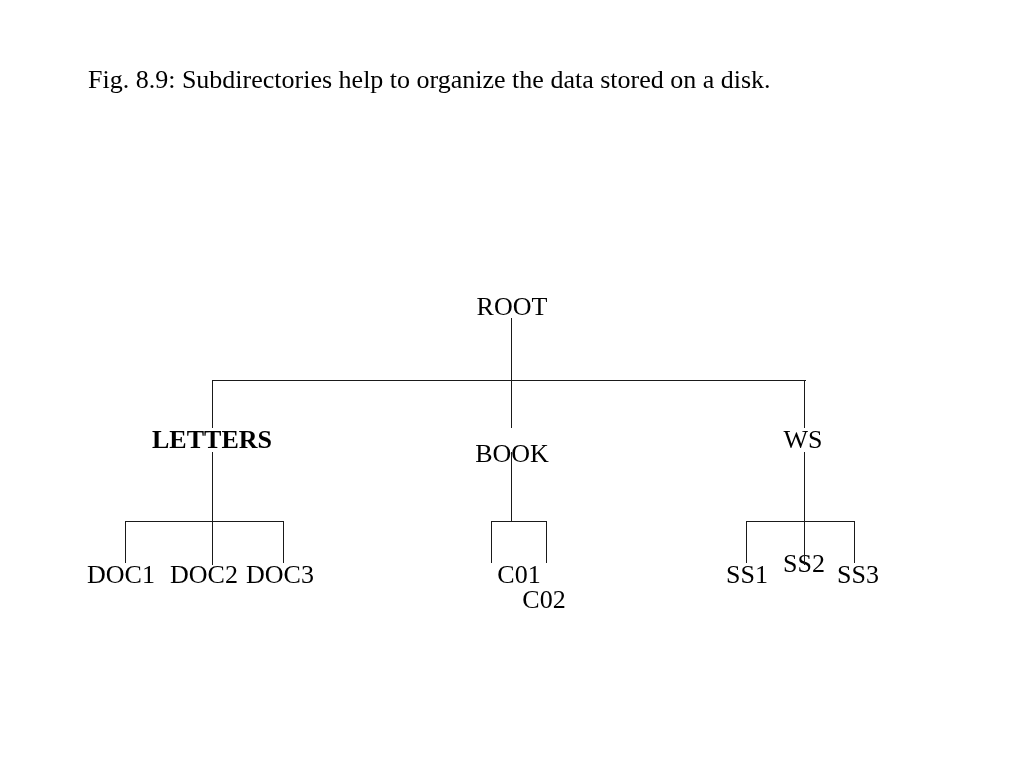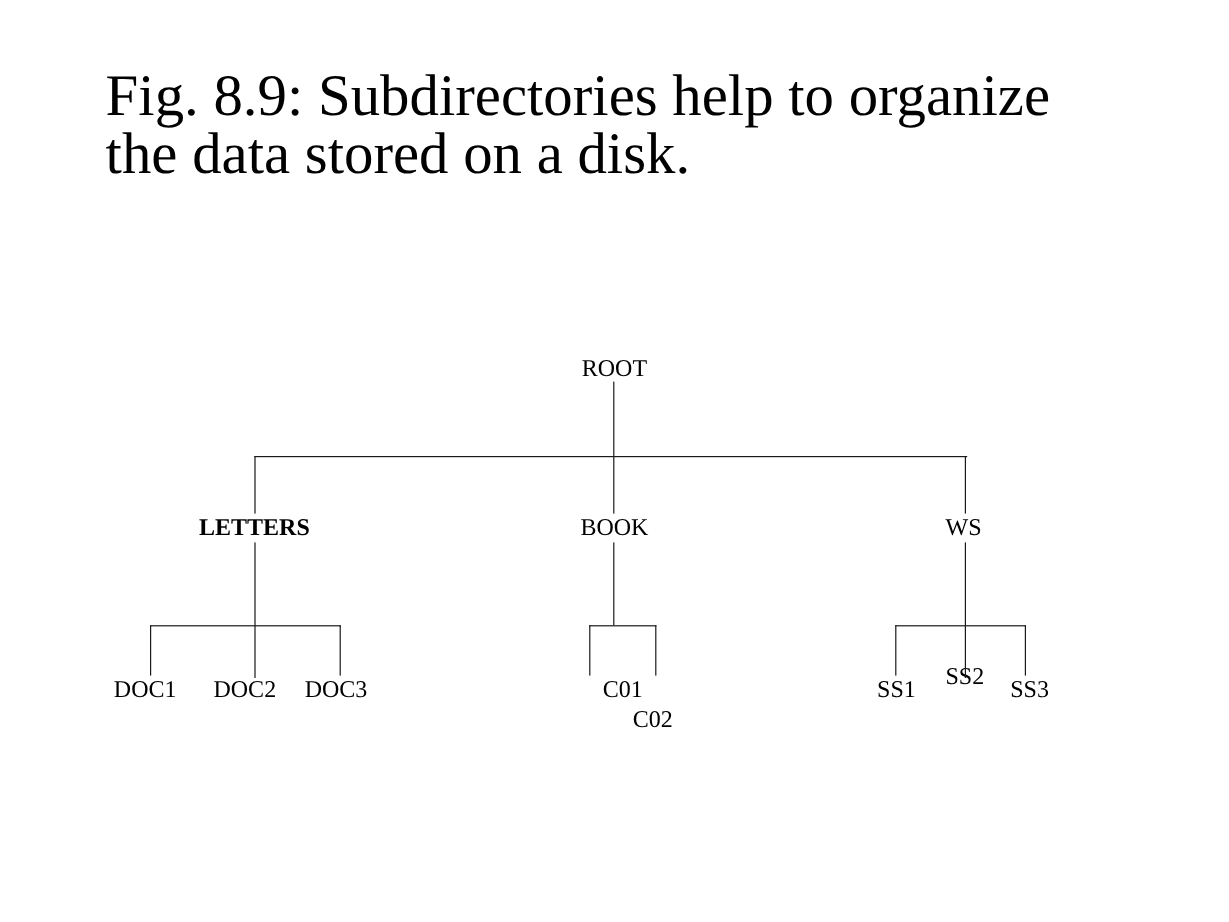--- a/index.html
+++ b/index.html
@@ -14,29 +14,29 @@
     background: #ffffff;
     overflow: hidden;
     font-family: "Liberation Serif", "DejaVu Serif", serif;
     color: #000000;
   }
   .slide-title {
     position: absolute;
     left: 88px;
     top: 56px;
     width: 830px;
-    font-size: 49px;
+    font-size: 26px;
     line-height: 48px;
     color: #000000;
     letter-spacing: 0px;
   }
   .node-label {
     position: absolute;
     transform: translateX(-50%);
-    font-size: 20px;
+    font-size: 26px;
     line-height: 28px;
     white-space: nowrap;
     color: #000000;
   }
   .vline {
     position: absolute;
     width: 1px;
     background: #1a1a1a;
   }
   .hline {
@@ -51,21 +51,21 @@
 <div class="slide">
 
   <div class="slide-title">Fig. 8.9: Subdirectories help to organize the data stored on a disk.</div>
 
   <div>
 
     <span class="node-label" style="left:512px; top:293px;">ROOT</span>
 
     <span class="node-label" style="left:212px; top:426px;font-weight:bold;">LETTERS</span>
 
-    <span class="node-label" style="left:512px; top:426px;">BOOK</span>
+    <span class="node-label" style="left:512px; top:440px;">BOOK</span>
 
     <span class="node-label" style="left:803px; top:426px;">WS</span>
 
     <span class="node-label" style="left:121px; top:561px;">DOC1</span>
 
     <span class="node-label" style="left:204px; top:561px;">DOC2</span>
 
     <span class="node-label" style="left:280px; top:561px;">DOC3</span>
 
     <span class="node-label" style="left:487px; top:561px;margin-left:32px;">C01</span>

